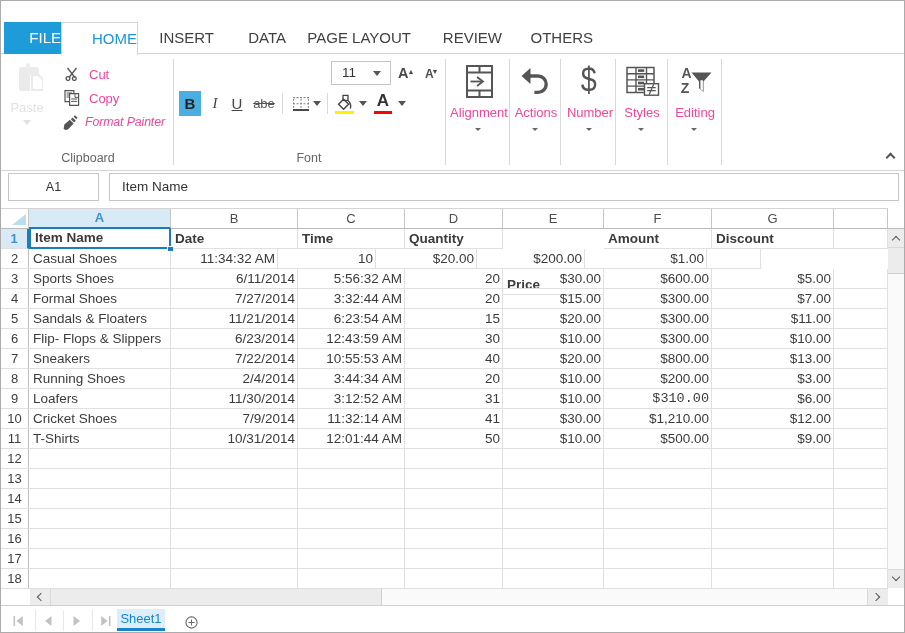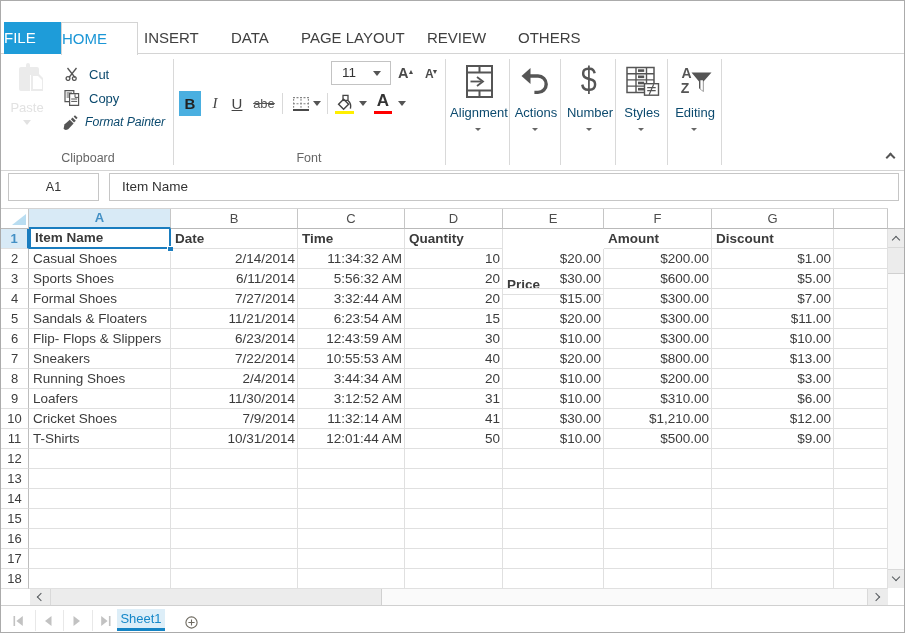--- a/index.html
+++ b/index.html
@@ -1,27 +1,27 @@
 <!DOCTYPE html>
 <html><head><meta charset="utf-8"><title>Spreadsheet</title>
 <style>
 *{margin:0;padding:0;box-sizing:border-box;}
 html,body{width:905px;height:633px;background:#fff;}
 #app{position:relative;width:905px;height:633px;border:1px solid #ababab;
  font-family:"Liberation Sans",sans-serif;background:#fff;overflow:hidden;}
 .abs{position:absolute;}
 
 #tabline{left:0;right:0;top:52px;height:1px;background:#d4d4d4;}
-.tab{top:21px;height:32px;line-height:31px;text-align:left;font-size:15px;color:#404040;}
+.tab{top:21px;height:32px;line-height:31px;text-align:right;font-size:15px;color:#404040;}
 #tab-file{left:3px;width:57px;background:#1e9cd9;color:#fff;}
 #tab-home{left:60px;width:77px;background:#fff;color:#1b96d6;border:1px solid #d4d4d4;border-bottom:none;height:33px;}
 
 .vsep{top:58px;height:106px;width:1px;background:#d9d9d9;}
 .grplabel{top:150px;height:14px;line-height:14px;font-size:12.5px;color:#666;text-align:center;}
-.btnlabel{font-size:13px;color:#0c4a6e;}
+.btnlabel{font-size:13px;color:#ec4899;}
 .dis{color:#e2e2e2;}
 .caret{width:0;height:0;border-left:4px solid transparent;border-right:4px solid transparent;border-top:5px solid #555;}
 .caret.sm{border-left-width:3.5px;border-right-width:3.5px;border-top-width:3.5px;border-top-color:#666;}
 .combo{border:1px solid #c3c3c3;background:#fff;top:60px;height:24px;line-height:22px;font-size:13.5px;color:#333;}
 
 #grid{left:0;top:207px;width:887px;border-top:1px solid #d4d4d4;}
 .hdrrow{display:flex;height:20px;}
 .hdrcell{height:20px;border-right:1px solid #c6c6c6;border-bottom:1px solid #b9b9b9;
  font-size:13px;color:#4d4d4d;text-align:center;line-height:19px;background:#fff;}
 .hdrcell.sel{background:#d8eaf6;color:#4390c5;font-weight:bold;border-bottom:2px solid #1a7dbf;line-height:18px;}
@@ -196,21 +196,20 @@
 <div class="cell b" style="width:107px;">Time</div>
 <div class="cell b" style="width:98px;">Quantity</div>
 <div class="cell b" style="width:101px;margin-top:46px;">Price</div>
 <div class="cell b" style="width:108px;">Amount</div>
 <div class="cell b" style="width:122px;">Discount</div>
 <div class="cell" style="width:54px;"></div>
 </div>
 <div class="row">
 <div class="rnum">2</div>
 <div class="cell" style="width:142px;">Casual Shoes</div>
-<div class="cell r" style="width:127px;">2/14/2014</div>
 <div class="cell r" style="width:107px;">11:34:32 AM</div>
 <div class="cell r" style="width:98px;">10</div>
 <div class="cell r" style="width:101px;">$20.00</div>
 <div class="cell r" style="width:108px;">$200.00</div>
 <div class="cell r" style="width:122px;">$1.00</div>
 <div class="cell" style="width:54px;"></div>
 </div>
 <div class="row">
 <div class="rnum">3</div>
 <div class="cell" style="width:142px;">Sports Shoes</div>
@@ -277,21 +276,21 @@
 <div class="cell r" style="width:122px;">$3.00</div>
 <div class="cell" style="width:54px;"></div>
 </div>
 <div class="row">
 <div class="rnum">9</div>
 <div class="cell" style="width:142px;">Loafers</div>
 <div class="cell r" style="width:127px;">11/30/2014</div>
 <div class="cell r" style="width:107px;">3:12:52 AM</div>
 <div class="cell r" style="width:98px;">31</div>
 <div class="cell r" style="width:101px;">$10.00</div>
-<div class="cell r" style="width:108px;">$310.00</div>
+<div class="cell r" style="width:108px;font-family:Liberation Mono, monospace;">$310.00</div>
 <div class="cell r" style="width:122px;">$6.00</div>
 <div class="cell" style="width:54px;"></div>
 </div>
 <div class="row">
 <div class="rnum">10</div>
 <div class="cell" style="width:142px;">Cricket Shoes</div>
 <div class="cell r" style="width:127px;">7/9/2014</div>
 <div class="cell r" style="width:107px;">11:32:14 AM</div>
 <div class="cell r" style="width:98px;">41</div>
 <div class="cell r" style="width:101px;">$30.00</div>

